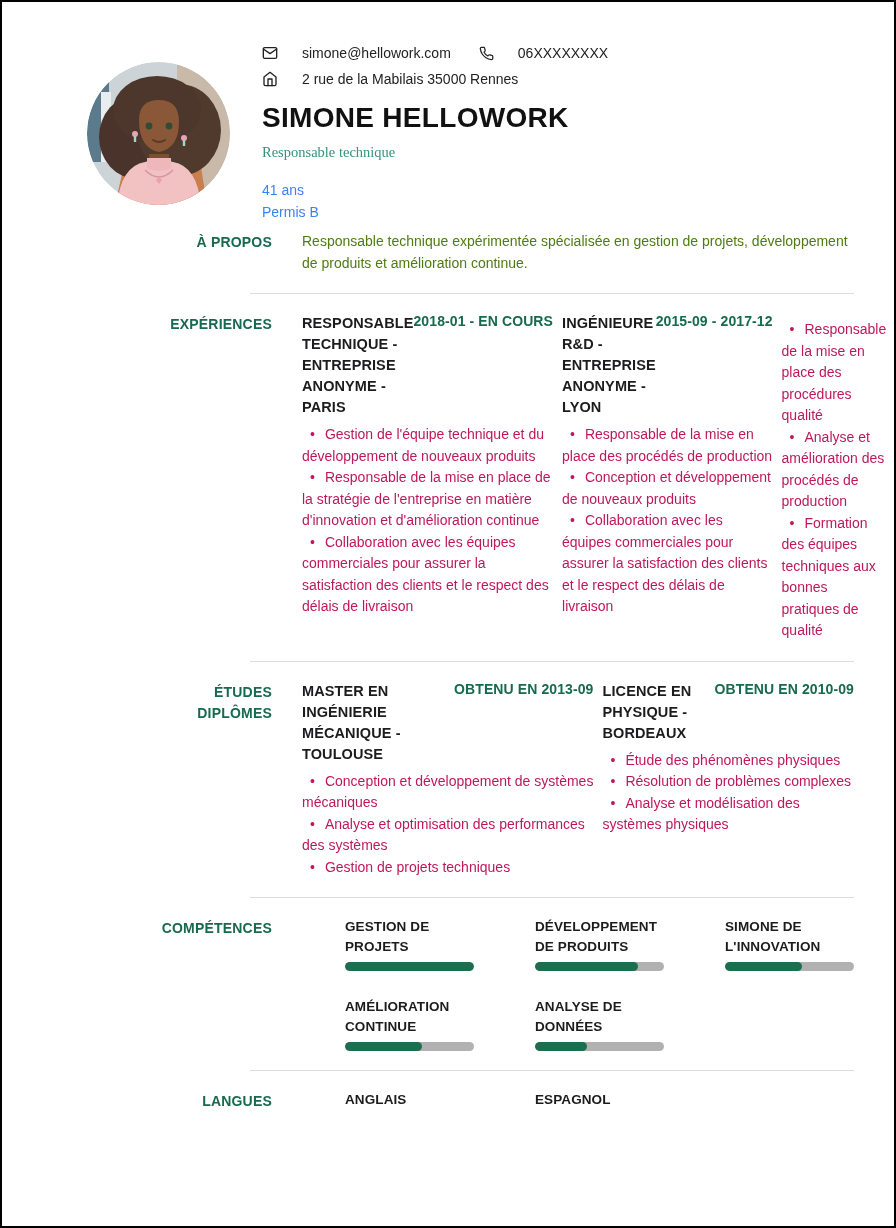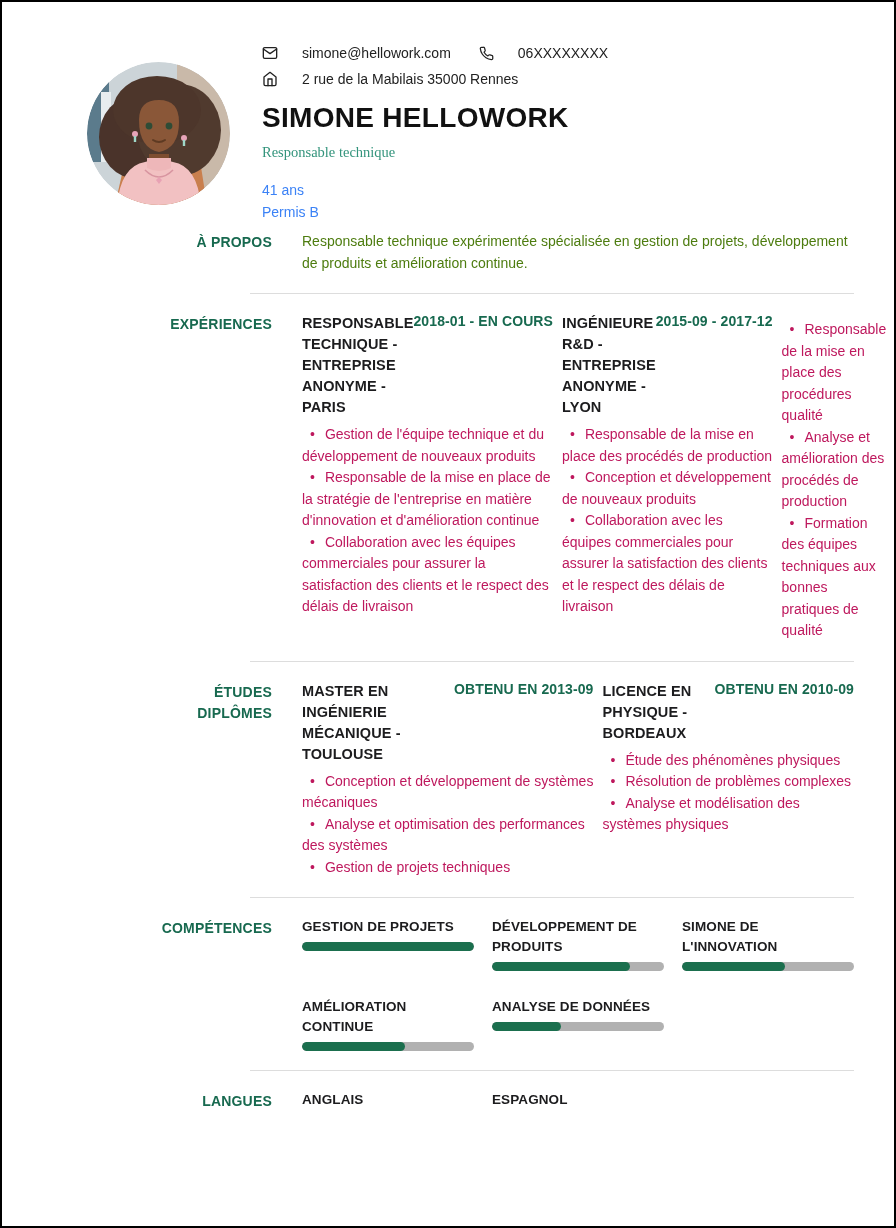--- a/index.html
+++ b/index.html
@@ -46,21 +46,21 @@
     font-size:14.5px;font-weight:bold;color:#1c1c1e;line-height:21px;
     max-width:330px;letter-spacing:.1px;
   }
   .entry-date{font-size:14px;font-weight:bold;white-space:nowrap;text-align:left;letter-spacing:.1px;}
   .bullets{margin:6px 0 0 0;padding:0;font-size:14px;line-height:21.5px;color:#be185d;}
   .bullets li{display:block;}
   .bullets li::before{content:"•";margin:0 10px 0 8px;}
 
   
   .bars-grid{display:grid;grid-template-columns:repeat(3,1fr);column-gap:18px;row-gap:26px;}
-  .bar-item{display:flex;flex-direction:column;}
+  .bar-item{display:flex;flex-direction:column;margin-left:43px;}
   .bar-name{font-size:13.5px;font-weight:bold;color:#1c1c1e;line-height:20px;letter-spacing:.1px;}
   .bar-track{margin-top:5px;height:9px;border-radius:5px;background:#b1b1b1;overflow:hidden;}
   .bar-fill{height:100%;border-radius:5px;background:#1b6f4e;}
 
   .accent{color:#17694f;}
   .teal{color:#33947c;}
 </style>
 </head>
 <body>
 

